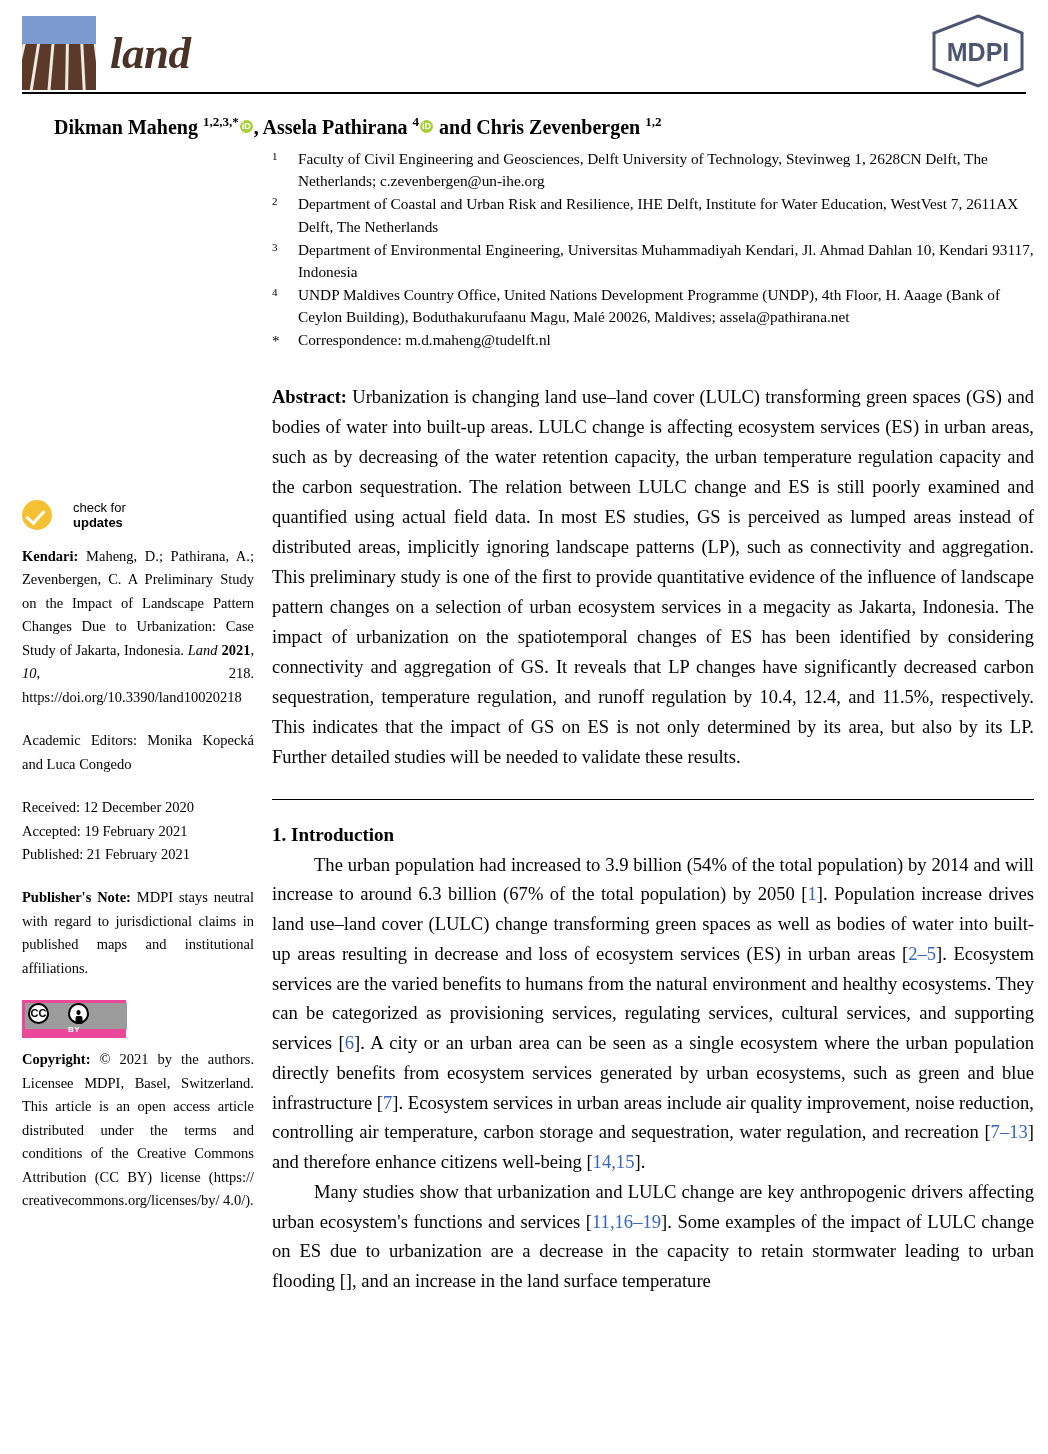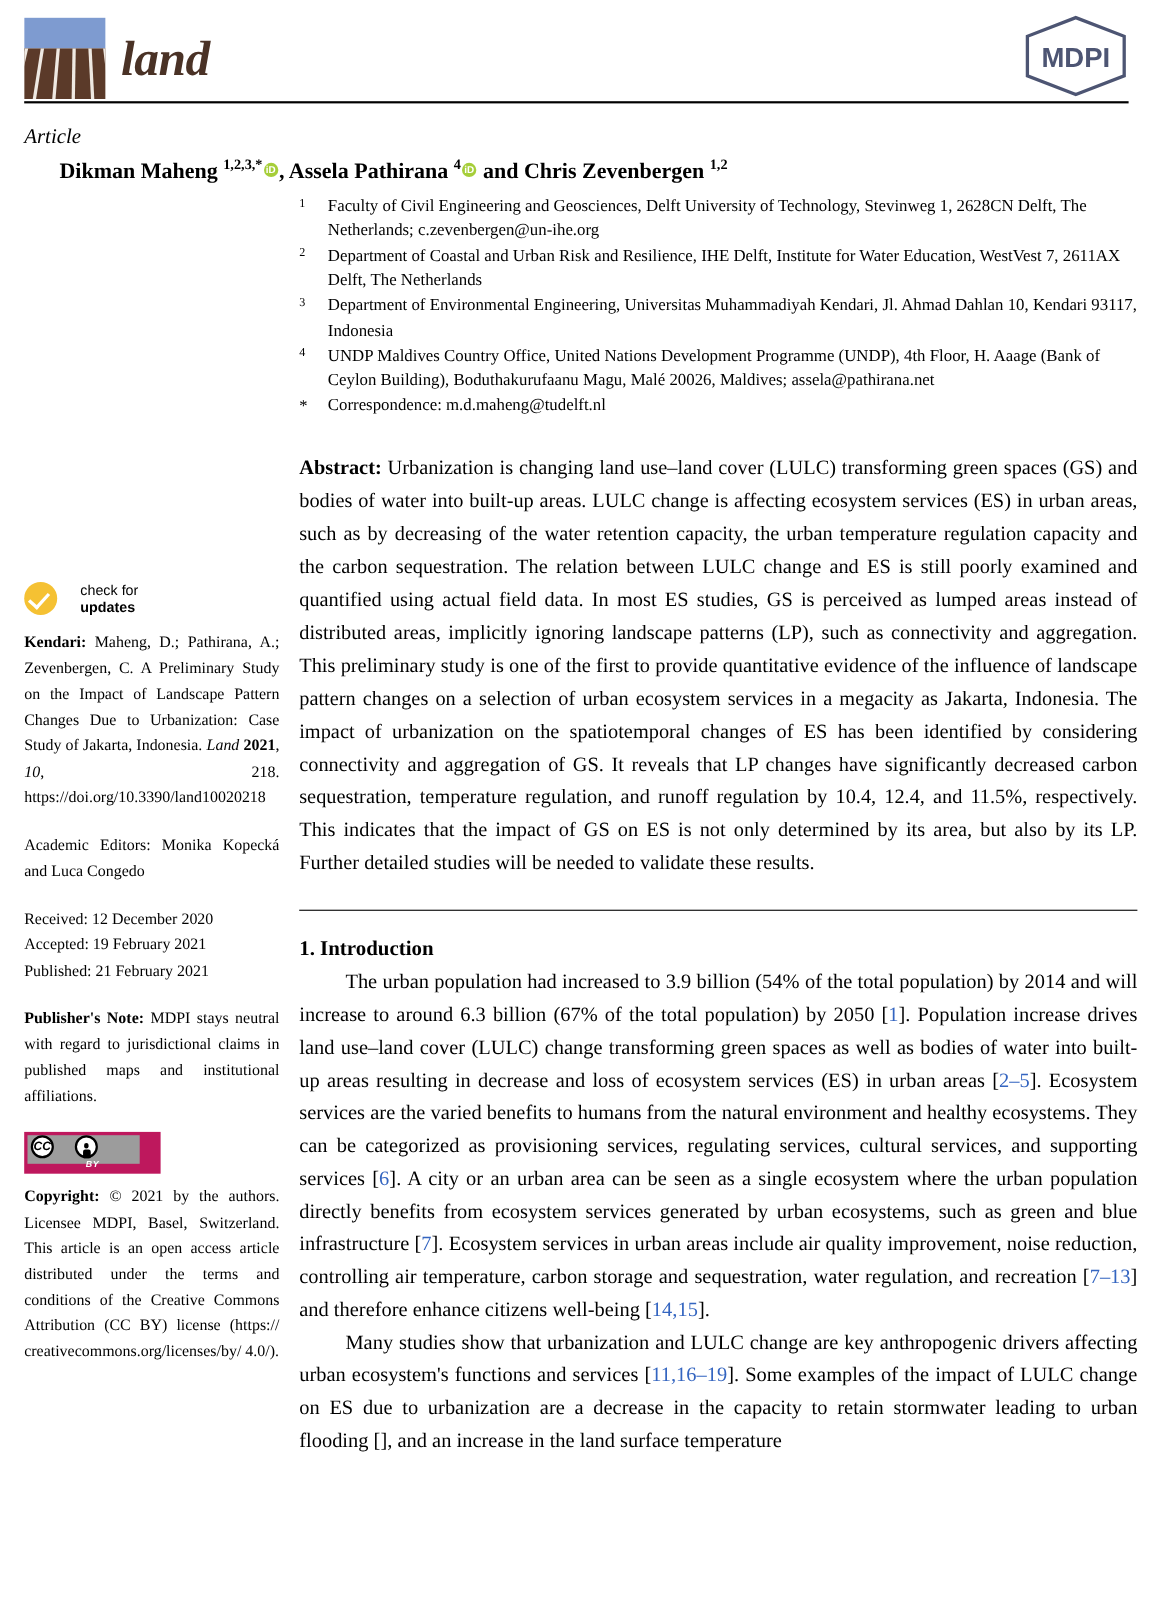--- a/index.html
+++ b/index.html
@@ -248,26 +248,25 @@
     font-family: "Liberation Sans", "DejaVu Sans", sans-serif;
     font-size: 13px;
     line-height: 1.18;
   }
   .check-text .l2 { font-weight: bold; }
 
   .sidebar-block { margin-bottom: 20px; }
   .sb-line { display: block; }
 
   .cc-badge {
-    width: 124px;
+    width: 104px;
     height: 38px;
-    background: #be185d;
+    background: #ec4899;
     position: relative;
     margin: 6px 0 10px 0;
-    font-style: italic;
   }
   .cc-inner {
     position: absolute;
     left: 3px; top: 3px;
     width: 102px;
     height: 26px;
     background: #9c9c9c;
   }
   .cc-circ {
     position: absolute;
@@ -340,21 +339,20 @@
     <svg class="mdpi-logo" viewBox="0 0 96 78">
       <polygon points="48,4 92,21 92,57 48,74 4,57 4,21" fill="none" stroke="#4d5573" stroke-width="3"></polygon>
       <rect x="14" y="22" width="68" height="34" fill="#ffffff"></rect>
       <text x="48" y="49" font-family="Liberation Sans, sans-serif" font-size="25" font-weight="bold" fill="#4d5573" text-anchor="middle">MDPI</text>
     </svg>
 
     <div class="masthead-rule"></div>
   </div>
 
   <div class="title-block">
-    <div class="article-type">Article</div>
     <div class="authors">Dikman Maheng <sup class="sup">1,2,3,*</sup><span class="orcid">iD</span>, Assela Pathirana <sup class="sup">4</sup><span class="orcid">iD</span> and Chris Zevenbergen <sup class="sup">1,2</sup></div>
   </div>
 
   <div class="body-area">
 
     <div class="sidebar">
 
       <div class="check-updates">
         <div class="check-circle"></div>
         <div class="check-text">

